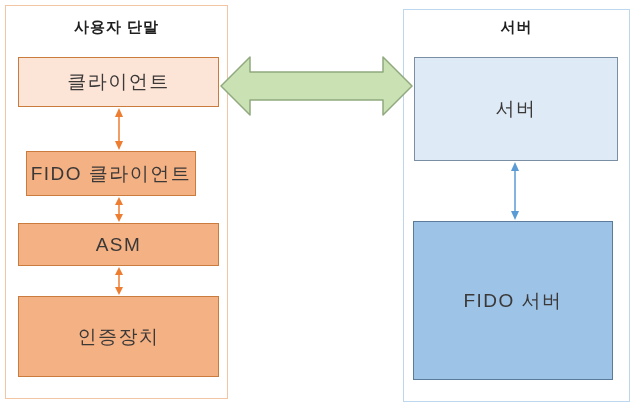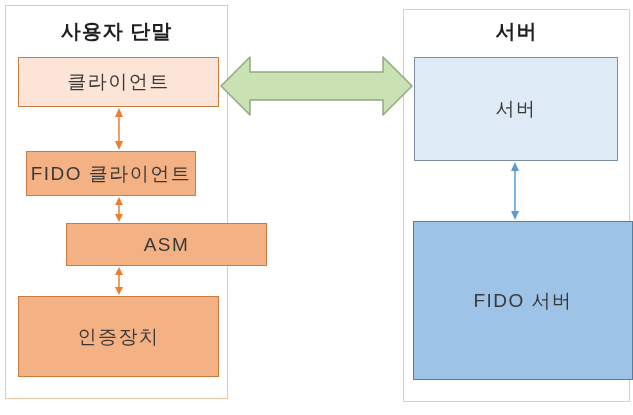--- a/index.html
+++ b/index.html
@@ -12,45 +12,45 @@
     overflow: hidden;
   }
   .abs { position: absolute; box-sizing: border-box; }
 
   
   .panel-left  { left: 5px;  top: 5px;  width: 223px; height: 394px; border: 1px solid #F2C5A4; background: #ffffff; }
   .panel-right { left: 403px; top: 9px; width: 227px; height: 393px; border: 1px solid #BDD7EE; background: #ffffff; }
 
   .panel-title {
     text-align: center;
-    font-size: 20px;
+    font-size: 15px;
     font-weight: bold;
     color: #1f1f1f;
     letter-spacing: 1px;
   }
   .title-left  { left: 5px;  top: 18px; width: 223px; }
   .title-right { left: 403px; top: 18px; width: 227px; }
 
   
   .node {
     display: flex;
     align-items: center;
     justify-content: center;
     font-size: 19px;
     color: #3B3838;
     letter-spacing: 1.5px;
     text-align: center;
   }
   .client-box      { left: 18px; top: 57px;  width: 201px; height: 50px; background: #FCE4D6; border: 1.5px solid #C97C3E; }
   .fido-client-box { left: 26px; top: 151px; width: 170px; height: 45px; background: #F4B183; border: 1.5px solid #C97C3E; }
-  .asm-box         { left: 18px; top: 223px; width: 201px; height: 43px; background: #F4B183; border: 1.5px solid #C97C3E; margin-left: 48px; }
+  .asm-box         { left: 18px; top: 223px; width: 201px; height: 43px; background: #F4B183; border: 1.5px solid #C97C3E; }
   .auth-box        { left: 18px; top: 296px; width: 201px; height: 81px; background: #F4B183; border: 1.5px solid #C97C3E; }
 
   .server-box      { left: 414px; top: 57px;  width: 204px; height: 104px; background: #DEEBF7; border: 1px solid #7A8FA3; }
-  .fido-server-box { left: 413px; top: 221px; width: 220px; height: 159px; background: #9DC3E6; border: 1px solid #5B7B9B; }
+  .fido-server-box { left: 413px; top: 221px; width: 200px; height: 159px; background: #9DC3E6; border: 1px solid #5B7B9B; }
 
   svg { display: block; }
 </style>
 </head>
 <body>
 
 <div class="canvas">
 
   <div class="abs panel-left"></div>
   <div class="abs panel-title title-left">사용자 단말</div>

